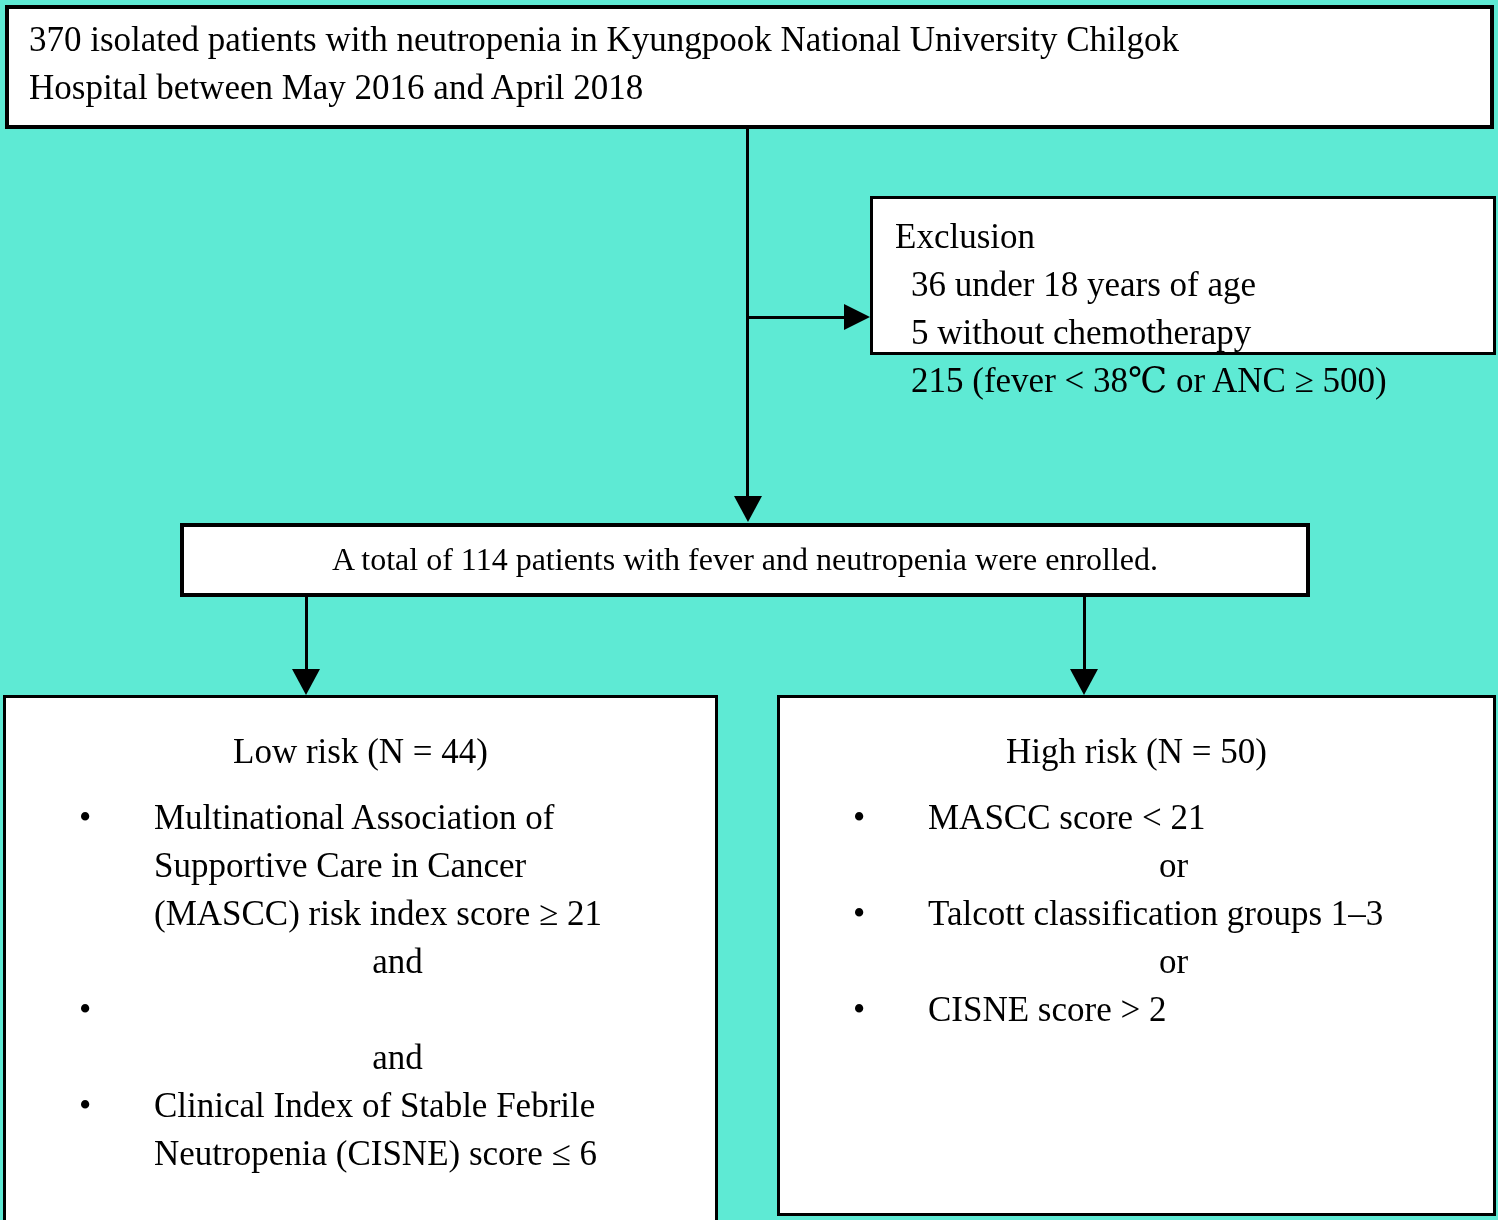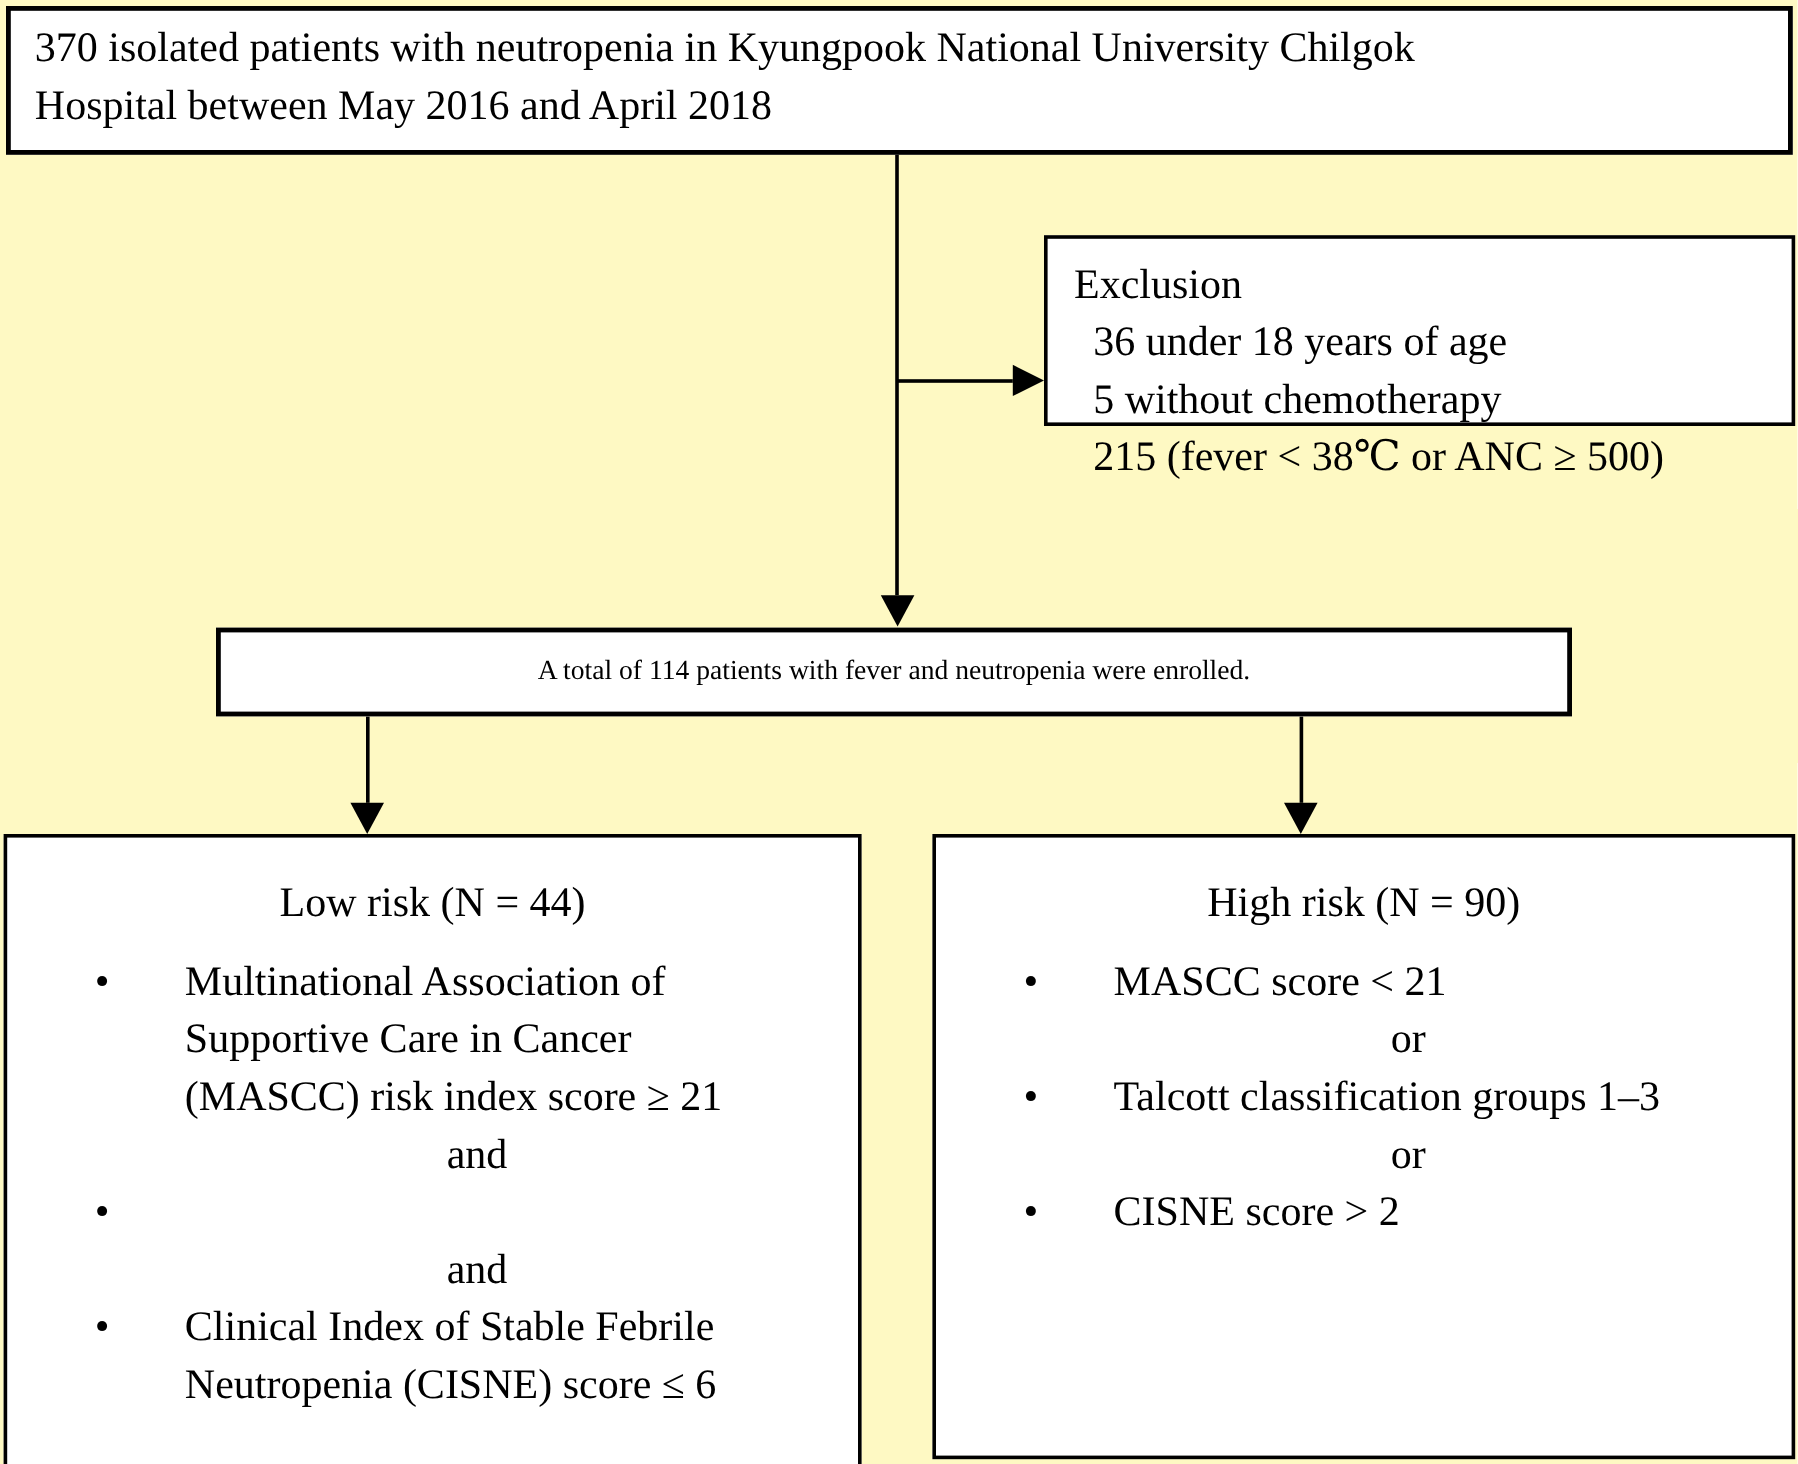--- a/index.html
+++ b/index.html
@@ -4,21 +4,21 @@
 <style>
   html, body {
     margin: 0;
     padding: 0;
     background: #ffffff;
   }
   .canvas {
     position: relative;
     width: 1498px;
     height: 1220px;
-    background: #fef9c3;
+    background: #5eead4;
     font-family: "Liberation Serif", "DejaVu Serif", serif;
     color: #000000;
     font-size: 35px;
     line-height: 48px;
   }
   .box {
     position: absolute;
     background: #ffffff;
     border: 3px solid #000000;
     box-sizing: border-box;
@@ -49,21 +49,21 @@
   .exclusion .excl-title { white-space: nowrap; }
 
   
   .enrolled {
     left: 180px; top: 523px;
     width: 1130px; height: 74px;
     border-width: 4px;
     text-align: center;
   }
   .enrolled .boxtext {
-    font-size: 23px;
+    font-size: 32px;
     line-height: 64px;
     white-space: nowrap;
   }
 
   
   .panel { padding-top: 30px; }
   .panel-low {
     left: 3px; top: 695px;
     width: 715px; height: 649px;
   }
@@ -172,21 +172,21 @@
     <div class="conj">and</div>
 
     <div class="bullet-row">
       <span class="bullet-marker">•</span>
       <div class="bullet-text pre">Clinical Index of Stable Febrile
 Neutropenia (CISNE) score ≤ 6</div>
     </div>
   </div>
 
   <div class="box panel panel-high">
-    <div class="panel-title">High risk (N = 90)</div>
+    <div class="panel-title">High risk (N = 50)</div>
 
     <div class="bullet-row">
       <span class="bullet-marker">•</span>
       <div class="bullet-text pre">MASCC score &lt; 21</div>
     </div>
 
     <div class="conj">or</div>
 
     <div class="bullet-row">
       <span class="bullet-marker">•</span>

